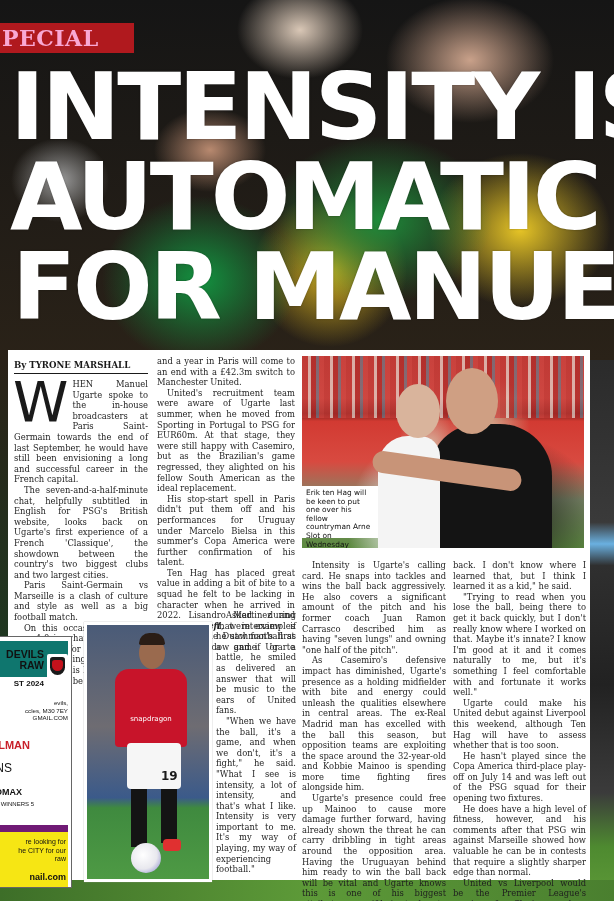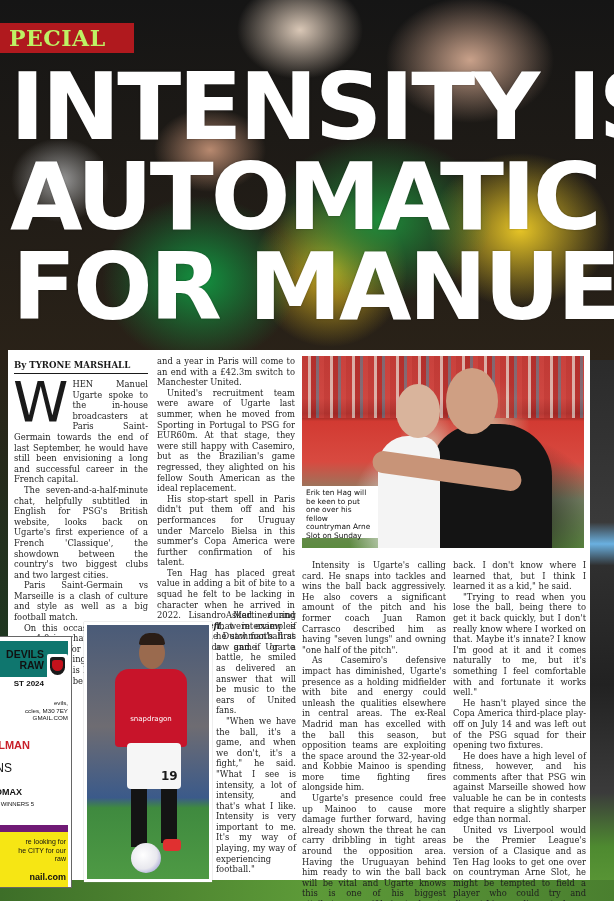--- a/index.html
+++ b/index.html
@@ -26,23 +26,23 @@
     background: linear-gradient(180deg, #2b2b2b 0%, #3a3a3a 30%, #6ab0e0 34%, #2f2f2f 38%, #222 60%, #3b3b3b 80%, #4e8a30 90%, #5e9a38 100%);
   }
   .bottom-strip {
     position:absolute; left:0; top:880px; width:614px; height:21px;
     background: linear-gradient(90deg, #3d6e28 0%, #5d9a38 50%, #4a7f2f 100%);
   }
 
   
   .special-tag {
     position:absolute; left:0; top:23px; width:134px; height:30px;
-    background:#b0191e; color:#bef264;
+    background:#b0191e; color:#f9a8d4;
     font-family:"DejaVu Serif", serif; font-weight:bold; font-size:22px;
-    line-height:30px; padding-left:9px; letter-spacing:0.5px;
+    line-height:30px; padding-left:2px; letter-spacing:0.5px;
   }
 
   
   .headline { position:absolute; left:0; top:62px; width:614px; }
   .headline-line {
     position:absolute; left:10px;
     font-family:"DejaVu Sans", sans-serif; font-weight:bold;
     color:#ffffff; font-size:92px; line-height:92px;
     letter-spacing:-3px; white-space:nowrap;
     transform-origin:left top; transform:scaleX(1.02);
@@ -232,33 +232,34 @@
   <p>"When we have the ball, it's a game, and when we don't, it's a fight," he said. "What I see is intensity, a lot of intensity, and that's what I like. Intensity is very important to me. It's my way of playing, my way of experiencing football."</p>
 </div>
 
 <div class="photo-main">
   <div class="crowd"></div>
   <div class="man-right-body"></div>
   <div class="man-right-head"></div>
   <div class="man-left-body"></div>
   <div class="man-left-head"></div>
   <div class="man-arm"></div>
-  <div class="caption-box">Erik ten Hag will be keen to put one over his fellow countryman Arne Slot on Sunday</div>
+  <div class="caption-box">Erik ten Hag will be keen to put one over his fellow countryman Arne Slot on Wednesday</div>
 </div>
 
 <div class="col3 col-text">
   <p>Intensity is Ugarte's calling card. He snaps into tackles and wins the ball back aggressively. He also covers a significant amount of the pitch and his former coach Juan Ramon Carrasco described him as having "seven lungs" and owning "one half of the pitch".</p>
   <p>As Casemiro's defensive impact has diminished, Ugarte's presence as a holding midfielder with bite and energy could unleash the qualities elsewhere in central areas. The ex-Real Madrid man has excelled with the ball this season, but opposition teams are exploiting the space around the 32-year-old and Kobbie Mainoo is spending more time fighting fires alongside him.</p>
   <p>Ugarte's presence could free up Mainoo to cause more damage further forward, having already shown the threat he can carry dribbling in tight areas around the opposition area. Having the Uruguayan behind him ready to win the ball back will be vital and Ugarte knows this is one of his biggest attributes, even if he's at a loss to explain it.</p>
 
 </div>
 
 <div class="col4 col-text">
   <p class="no-indent">back. I don't know where I learned that, but I think I learned it as a kid," he said.</p>
   <p>"Trying to read when you lose the ball, being there to get it back quickly, but I don't really know where I worked on that. Maybe it's innate? I know I'm good at it and it comes naturally to me, but it's something I feel comfortable with and fortunate it works well."</p>
+  <p>Ugarte could make his United debut against Liverpool this weekend, although Ten Hag will have to assess whether that is too soon.</p>
   <p>He hasn't played since the Copa America third-place play-off on July 14 and was left out of the PSG squad for their opening two fixtures.</p>
   <p>He does have a high level of fitness, however, and his comments after that PSG win against Marseille showed how valuable he can be in contests that require a slightly sharper edge than normal.</p>
   <p>United vs Liverpool would be the Premier League's version of a Clasique and as Ten Hag looks to get one over on countryman Arne Slot, he might be tempted to field a player who could try and disrupt Liverpool's control.</p>
 </div>
 
 <div class="photo-case">
   <div class="photo-case-inner">
     <div class="cs-leg1"></div>
     <div class="cs-leg2"></div>
     <div class="cs-shirt"></div>

